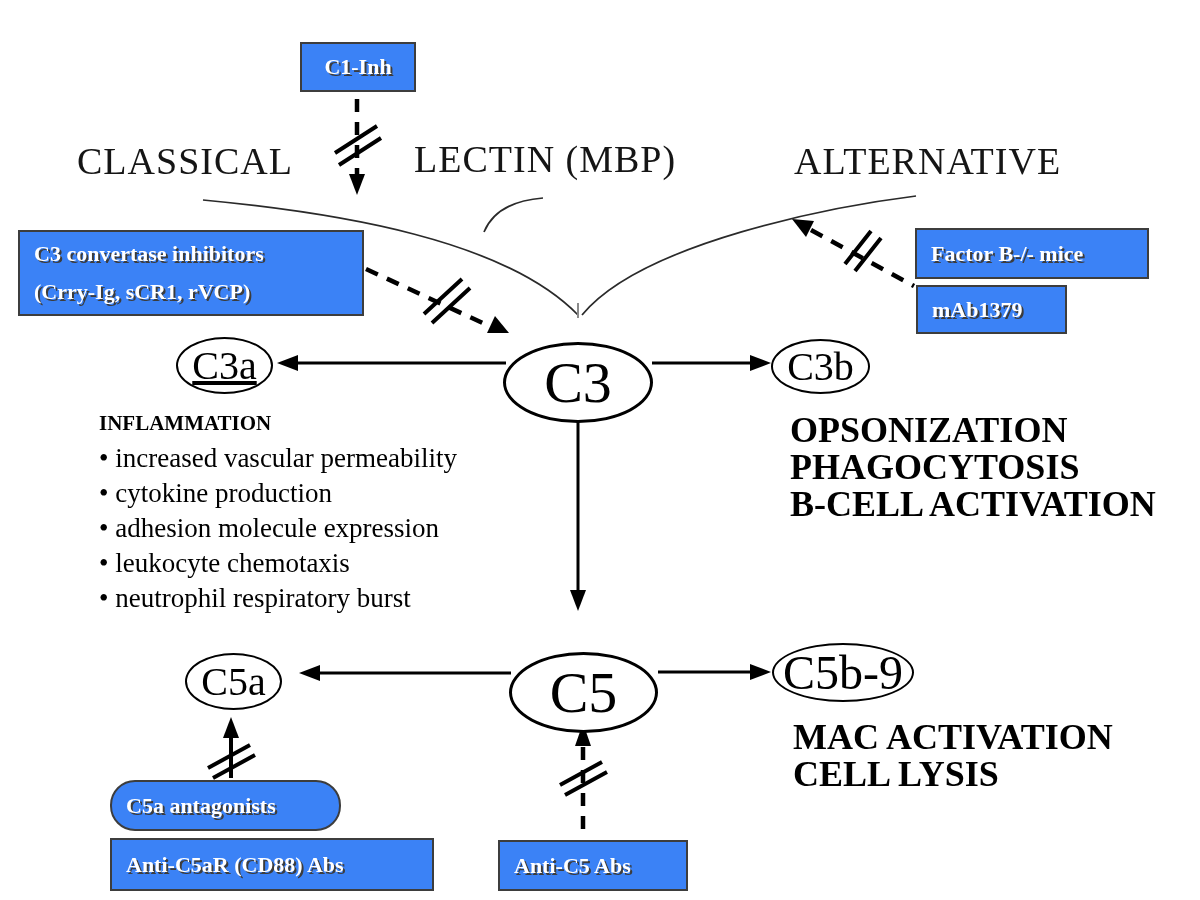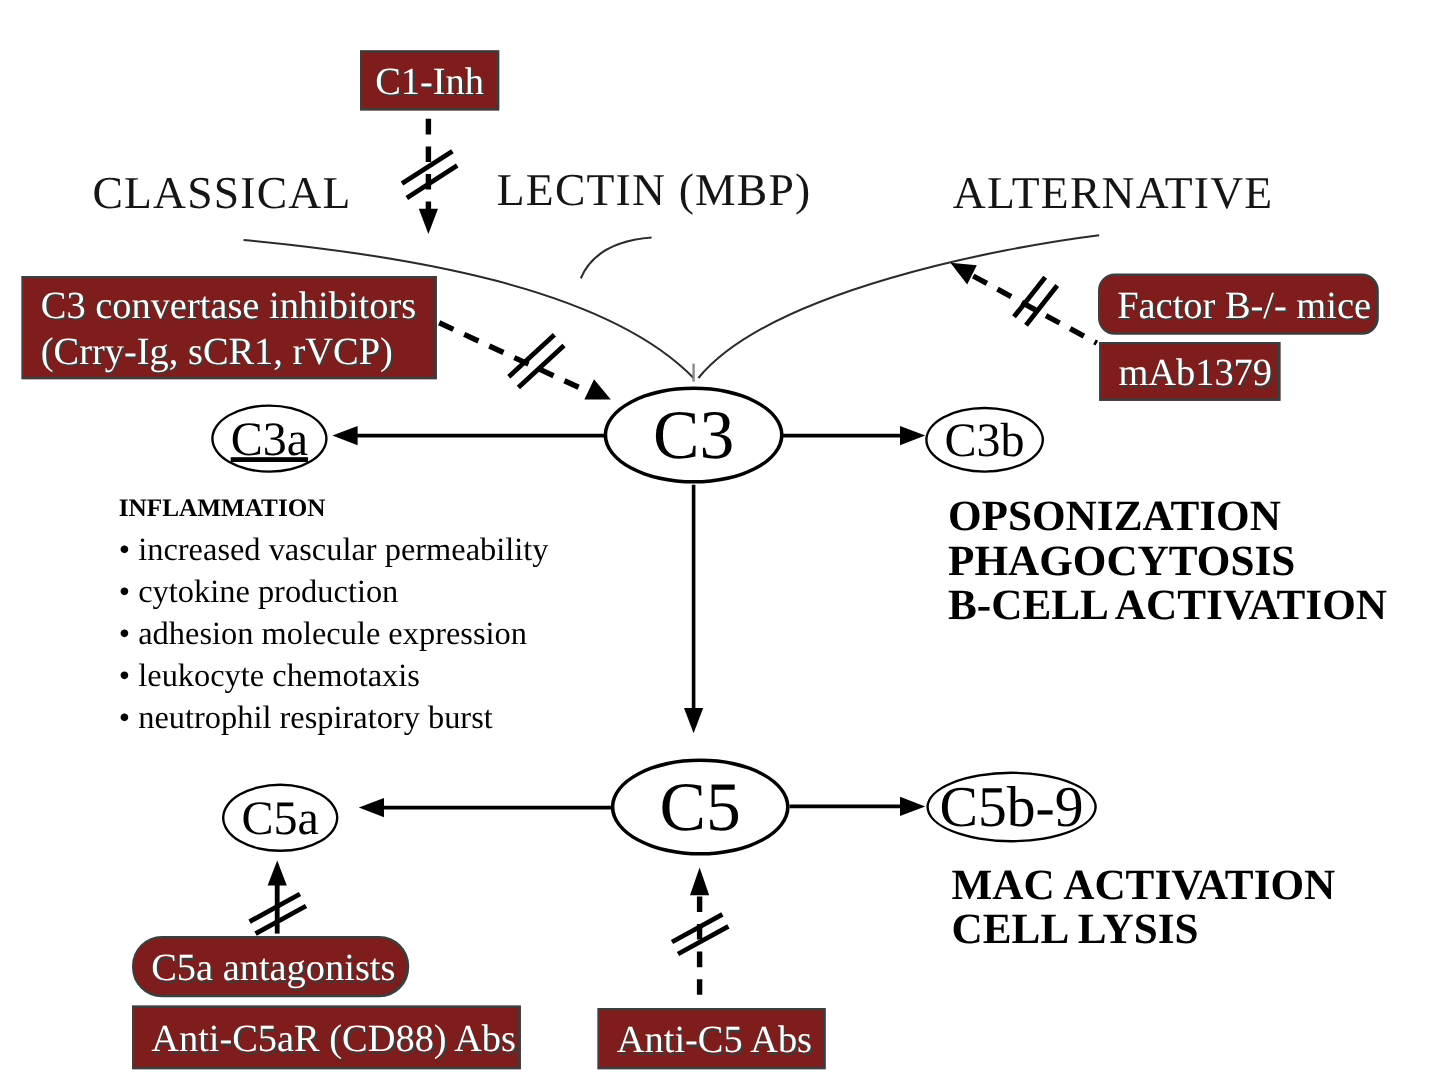--- a/index.html
+++ b/index.html
@@ -6,35 +6,35 @@
   .canvas{
     position:relative;width:1200px;height:900px;background:#ffffff;
     font-family:"Liberation Serif","DejaVu Serif",serif;color:#000;
     overflow:hidden;
   }
   svg.lines{position:absolute;left:0;top:0;width:1200px;height:900px;}
 
   
   .gbox{
     position:absolute;box-sizing:border-box;
-    background:#7f1d1d;border:2px solid #3d3d3d;
-    color:#ffffff;font-weight:normal;font-size:32px;line-height:38px;
+    background:#3b82f6;border:2px solid #3d3d3d;
+    color:#ffffff;font-weight:bold;font-size:22px;line-height:38px;
     display:flex;flex-direction:column;justify-content:center;
     padding:0 14px;text-shadow:2px 2px 0 #3c3c3c;white-space:nowrap;
   }
   .gbox.center{align-items:center;}
 
   
   .ellipse{
     position:absolute;box-sizing:border-box;background:#ffffff;
     border:2px solid #000;border-radius:50%;
     display:flex;align-items:center;justify-content:center;
     font-size:40px;
   }
-  .ellipse.big{border-width:3px;font-size:58px;}
+  .ellipse.big{border-width:3px;font-size:58px;margin-top:20px;}
   .ellipse.small58{font-size:48px;}
 
   
   .pathway{
     position:absolute;font-size:38px;line-height:40px;letter-spacing:1px;
     color:#151515;white-space:nowrap;
   }
 
   
   .outcomes{position:absolute;white-space:nowrap;}
@@ -102,21 +102,21 @@
 
   <div class="gbox center" style="left:300px;top:42px;width:116px;height:50px;">
     <span>C1-Inh</span>
   </div>
 
   <div class="gbox" style="left:18px;top:230px;width:346px;height:86px;">
     <span>C3 convertase inhibitors</span>
     <span>(Crry-Ig, sCR1, rVCP)</span>
   </div>
 
-  <div class="gbox" style="left:915px;top:228px;width:234px;height:51px;border-radius:14px;">
+  <div class="gbox" style="left:915px;top:228px;width:234px;height:51px;">
     <span>Factor B-/- mice</span>
   </div>
 
   <div class="gbox" style="left:916px;top:285px;width:151px;height:49px;">
     <span>mAb1379</span>
   </div>
 
   <div class="gbox" style="left:110px;top:780px;width:231px;height:51px;border-radius:25px;">
     <span>C5a antagonists</span>
   </div>

